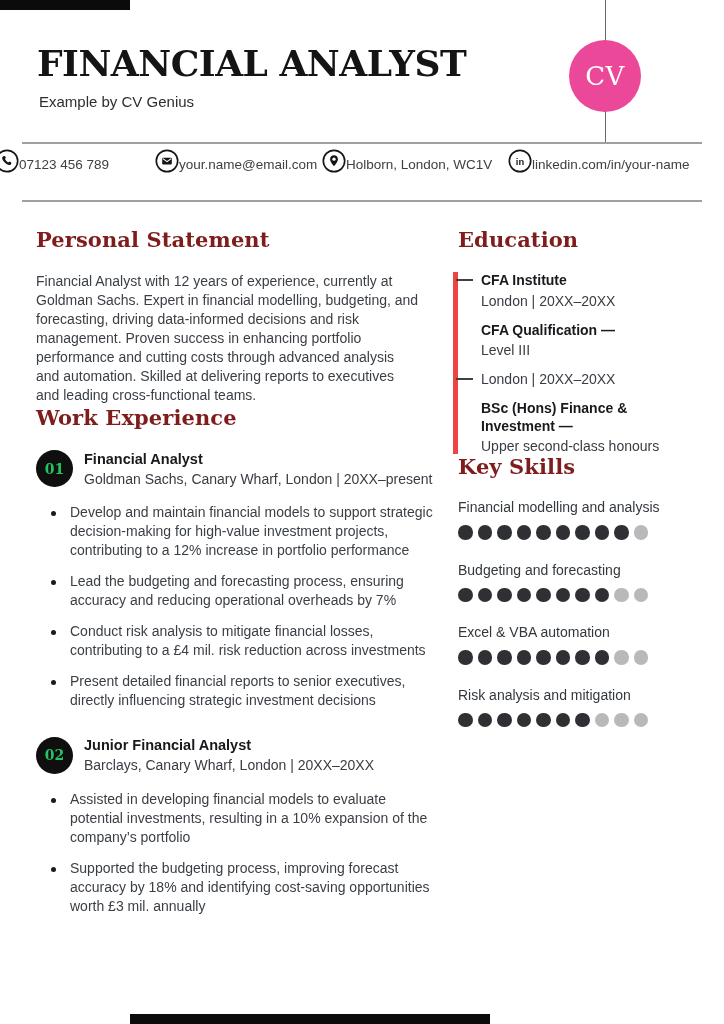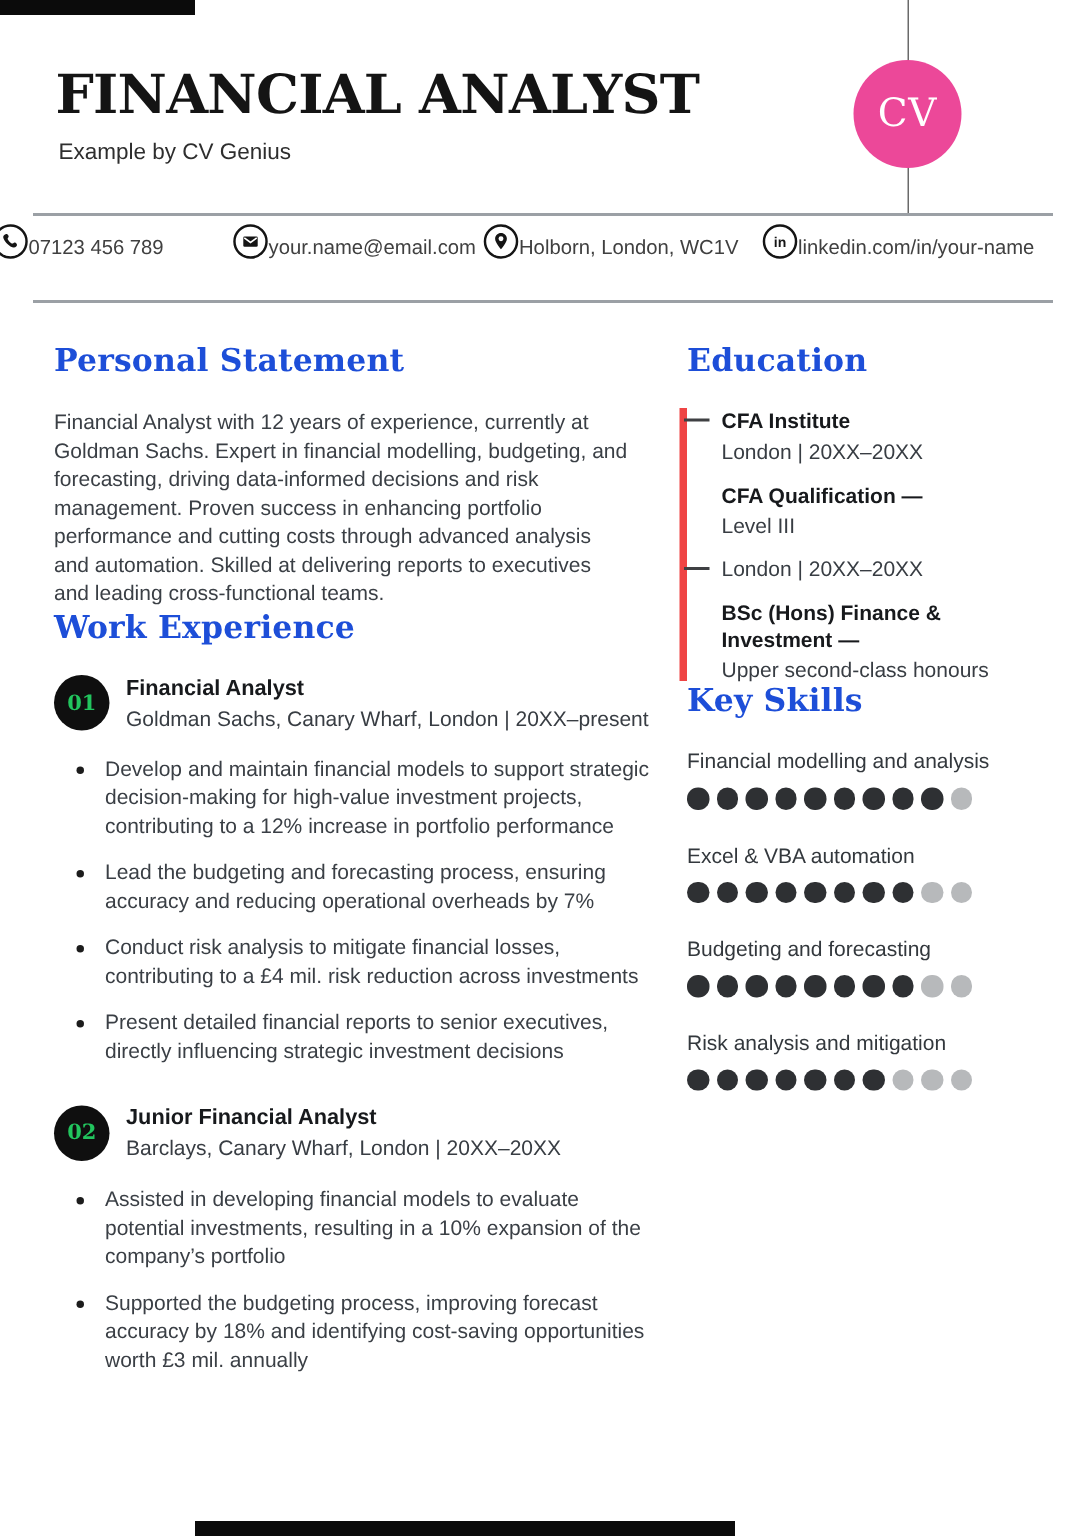--- a/index.html
+++ b/index.html
@@ -27,21 +27,21 @@
   .rule.r2{top:200px;}
   .contact-item{position:absolute;top:149px;transform:translateX(-50%);
     display:flex;flex-direction:row;align-items:center;width:200px;}
   .contact-icon{width:24px;height:24px;}
   .contact-label{margin-top:6px;font-size:13.5px;color:#404040;white-space:nowrap;}
   .main{position:absolute;left:36px;top:227px;width:660px;display:flex;}
   .col-left{width:400px;flex:0 0 400px;}
   .col-right{margin-left:22px;flex:1;}
   h2.section{
     font-family:"DejaVu Serif","Liberation Serif",serif;font-weight:700;
-    font-size:21px;color:#1d4ed8;margin:0 0 20px 0;letter-spacing:.1px;
+    font-size:21px;color:#7f1d1d;margin:0 0 20px 0;letter-spacing:.1px;
   }
   .ps-body{width:384px;margin:0;font-size:14px;line-height:1.36;color:#3a3f45;}
   .we-heading{margin-top:34px;}
   .job{margin-top:0;}
   .job + .job{margin-top:26px;}
   .job-header{display:flex;align-items:center;}
   .job-badge{
     flex:0 0 37px;width:37px;height:37px;border-radius:50%;background:#0f0f0f;color:#22c55e;
     display:flex;align-items:center;justify-content:center;
     font-family:"DejaVu Serif","Liberation Serif",serif;font-weight:700;font-size:14px;
@@ -206,50 +206,50 @@
             <span class="dot filled"></span>
             <span class="dot filled"></span>
             <span class="dot filled"></span>
             <span class="dot filled"></span>
             <span class="dot filled"></span>
             <span class="dot filled"></span>
             <span class="dot empty"></span>
           </div>
       </div>
       <div>
+        <div class="skill-label">Budgeting and forecasting</div>
+        <div class="dots">
+            <span class="dot filled"></span>
+            <span class="dot filled"></span>
+            <span class="dot filled"></span>
+            <span class="dot filled"></span>
+            <span class="dot filled"></span>
+            <span class="dot filled"></span>
+            <span class="dot filled"></span>
+            <span class="dot filled"></span>
+            <span class="dot empty"></span>
+            <span class="dot empty"></span>
+          </div>
+      </div>
+      <div>
         <div class="skill-label">Excel &amp; VBA automation</div>
         <div class="dots">
             <span class="dot filled"></span>
             <span class="dot filled"></span>
             <span class="dot filled"></span>
             <span class="dot filled"></span>
             <span class="dot filled"></span>
             <span class="dot filled"></span>
             <span class="dot filled"></span>
             <span class="dot filled"></span>
             <span class="dot empty"></span>
             <span class="dot empty"></span>
           </div>
       </div>
       <div>
-        <div class="skill-label">Budgeting and forecasting</div>
-        <div class="dots">
-            <span class="dot filled"></span>
-            <span class="dot filled"></span>
-            <span class="dot filled"></span>
-            <span class="dot filled"></span>
-            <span class="dot filled"></span>
-            <span class="dot filled"></span>
-            <span class="dot filled"></span>
-            <span class="dot filled"></span>
-            <span class="dot empty"></span>
-            <span class="dot empty"></span>
-          </div>
-      </div>
-      <div>
         <div class="skill-label">Risk analysis and mitigation</div>
         <div class="dots">
             <span class="dot filled"></span>
             <span class="dot filled"></span>
             <span class="dot filled"></span>
             <span class="dot filled"></span>
             <span class="dot filled"></span>
             <span class="dot filled"></span>
             <span class="dot filled"></span>
             <span class="dot empty"></span>

